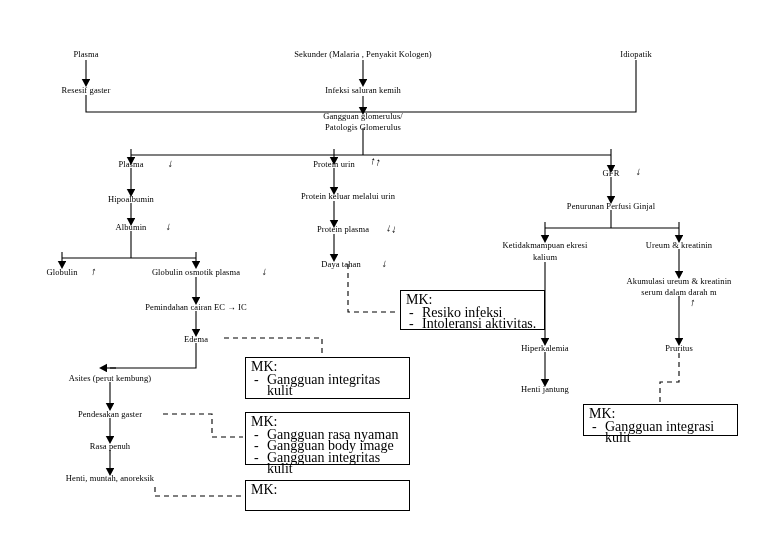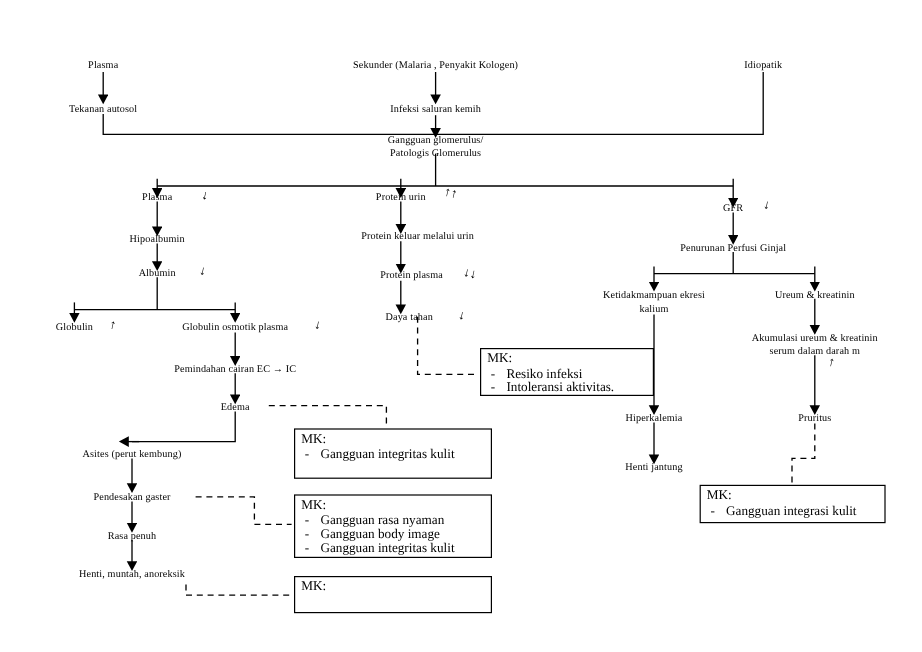--- a/index.html
+++ b/index.html
@@ -4,21 +4,21 @@
 <style>
   html,body{margin:0;padding:0;background:#ffffff;}
   body{width:768px;height:543px;font-family:"Liberation Serif",serif;color:#000;}
   #canvas{position:relative;width:768px;height:543px;overflow:hidden;background:#fff;}
   svg#wires{position:absolute;left:0;top:0;width:768px;height:543px;pointer-events:none;}
   .node{position:absolute;font-size:8.5px;line-height:10px;color:#000;white-space:nowrap;
         font-family:"Liberation Serif",serif;letter-spacing:.1px;}
   .node.ctr{transform:translateX(-50%);text-align:center;}
   .ind{position:absolute;font-size:11px;font-family:"Liberation Serif",serif;color:#000;line-height:11px;}
   .mk{position:absolute;border:1.2px solid #000;background:#fff;box-sizing:border-box;
-      font-size:11px;line-height:11.5px;font-family:"Liberation Serif",serif;padding:3px 5px 4px 5px;}
+      font-size:14px;line-height:11.5px;font-family:"Liberation Serif",serif;padding:3px 5px 4px 5px;}
   .mk .hd{display:block;margin-bottom:1px;}
   .mk ul{margin:0;padding:0;list-style:none;}
   .mk li{display:block;padding-left:16px;position:relative;}
   .mk li:before{content:"-";position:absolute;left:3px;top:0;}
 </style>
 </head>
 <body>
 
 <div id="canvas">
 
@@ -79,21 +79,21 @@
       <path d="M224,338 L322,338 L322,355"></path>
       <path d="M163,414 L212,414 L212,437 L243,437"></path>
       <path d="M155,487 L155,496 L243,496"></path>
       <path d="M679,353 L679,382 L660,382 L660,403"></path>
     </g>
   </svg>
 
   <div class="node ctr" style="left:86px;top:49px">Plasma</div>
   <div class="node ctr" style="left:363px;top:49px">Sekunder (Malaria , Penyakit Kologen)</div>
   <div class="node ctr" style="left:636px;top:49px">Idiopatik</div>
-  <div class="node ctr" style="left:86px;top:85px">Tekanan autosol</div>
+  <div class="node ctr" style="left:86px;top:85px">Resesif gaster</div>
   <div class="node ctr" style="left:363px;top:85px">Infeksi saluran kemih</div>
   <div class="node ctr" style="left:363px;top:111px">Gangguan glomerulus/</div>
   <div class="node ctr" style="left:363px;top:122px">Patologis Glomerulus</div>
 
   <div class="node ctr" style="left:131px;top:159px">Plasma</div>
   <div class="node ctr" style="left:334px;top:159px">Protein urin</div>
   <div class="node ctr" style="left:611px;top:168px">GFR</div>
 
   <div class="node ctr" style="left:131px;top:194px">Hipoalbumin</div>
   <div class="node ctr" style="left:348px;top:191px">Protein keluar melalui urin</div>

